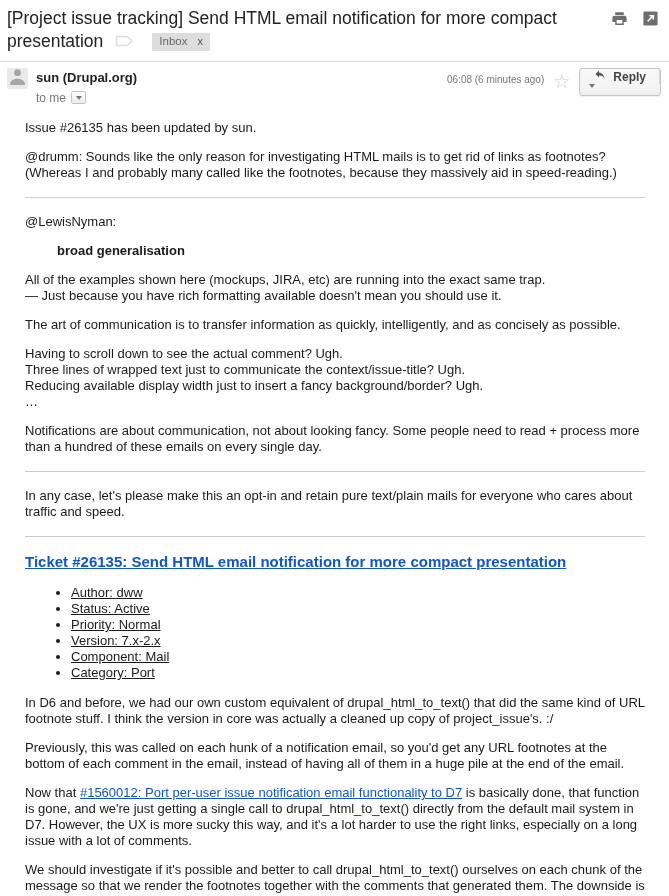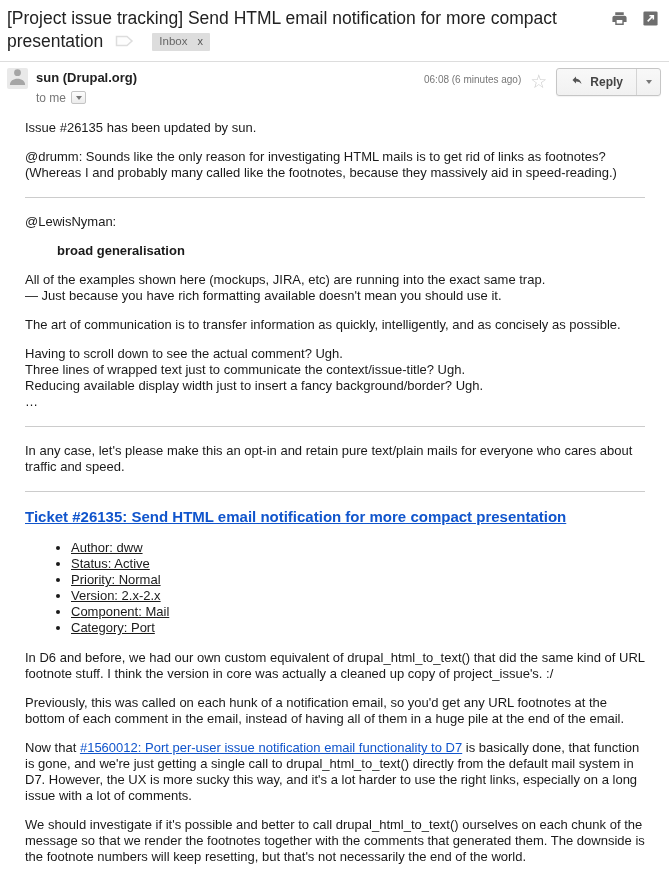--- a/index.html
+++ b/index.html
@@ -43,20 +43,21 @@
   }
   .caret-down { width: 0; height: 0; border-left: 3.5px solid transparent; border-right: 3.5px solid transparent; border-top: 4px solid #777; }
   .meta-right { display: flex; align-items: flex-start; gap: 9px; flex: 0 0 auto; }
   .time-text { color: #777; font-size: 10px; margin-top: 6px; white-space: nowrap; }
   .star { color: #ccc; font-size: 19px; line-height: 1; margin-top: 4px; cursor: pointer; }
   .reply-btn {
     display: flex; align-items: stretch; height: 28px;
     border: 1px solid #c6c6c6; border-radius: 3px;
     background: linear-gradient(#f8f8f8, #f1f1f1);
     box-shadow: 0 1px 1px rgba(0,0,0,0.05);
+    flex-direction: column;
   }
   .reply-main {
     display: flex; align-items: center; gap: 6px; padding: 0 13px;
     font-size: 12px; font-weight: bold; color: #444; cursor: pointer;
     border-right: 1px solid #d4d4d4;
   }
   .reply-dd { width: 23px; display: flex; align-items: center; justify-content: center; cursor: pointer; }
 
   
   .email-body { padding: 15px 24px 8px 25px; font-size: 13px; line-height: 16px; color: #1a1a1a; }
@@ -140,29 +141,30 @@
   <hr>
   <p>@LewisNyman:</p>
   <div class="quote-block">broad generalisation</div>
   <p>All of the examples shown here (mockups, JIRA, etc) are running into the exact same trap.
 — Just because you have rich formatting available doesn't mean you should use it.</p>
   <p>The art of communication is to transfer information as quickly, intelligently, and as concisely as possible.</p>
   <p>Having to scroll down to see the actual comment? Ugh.
 Three lines of wrapped text just to communicate the context/issue-title? Ugh.
 Reducing available display width just to insert a fancy background/border? Ugh.
 …</p>
+  <p>Notifications are about communication, not about looking fancy. Some people need to read + process more than a hundred of these emails on every single day.</p>
   <hr>
   <p>In any case, let's please make this an opt-in and retain pure text/plain mails for everyone who cares about traffic and speed.</p>
   <hr>
   <h2 class="ticket-heading"><a>Ticket #26135: Send HTML email notification for more compact presentation</a></h2>
   <ul class="ticket-details">
     <li>Author: dww</li>
     <li>Status: Active</li>
     <li>Priority: Normal</li>
-    <li>Version: 2.x-2.x</li>
+    <li>Version: 7.x-2.x</li>
     <li>Component: Mail</li>
     <li>Category: Port</li>
   </ul>
   <p>In D6 and before, we had our own custom equivalent of drupal_html_to_text() that did the same kind of URL footnote stuff. I think the version in core was actually a cleaned up copy of project_issue's. :/</p>
   <p>Previously, this was called on each hunk of a notification email, so you'd get any URL footnotes at the bottom of each comment in the email, instead of having all of them in a huge pile at the end of the email.</p>
   <p><span>Now that </span><a class="inline-link">#1560012: Port per-user issue notification email functionality to D7</a><span> is basically done, that function is gone, and we're just getting a single call to drupal_html_to_text() directly from the default mail system in D7. However, the UX is more sucky this way, and it's a lot harder to use the right links, especially on a long issue with a lot of comments.</span></p>
   <p>We should investigate if it's possible and better to call drupal_html_to_text() ourselves on each chunk of the message so that we render the footnotes together with the comments that generated them. The downside is the footnote numbers will keep resetting, but that's not necessarily the end of the world.</p>
 
 </div>
 

